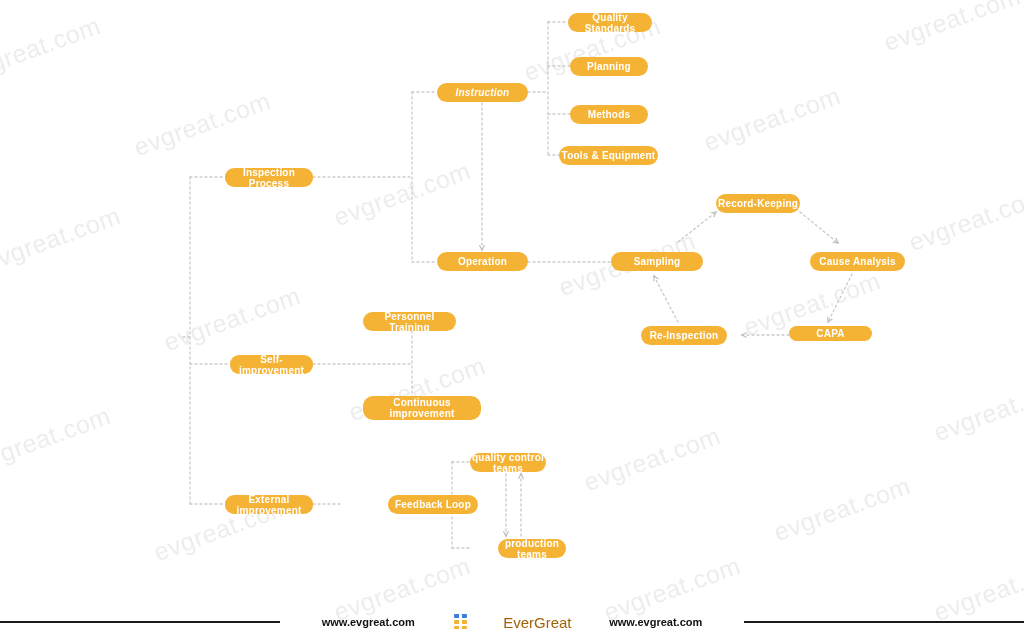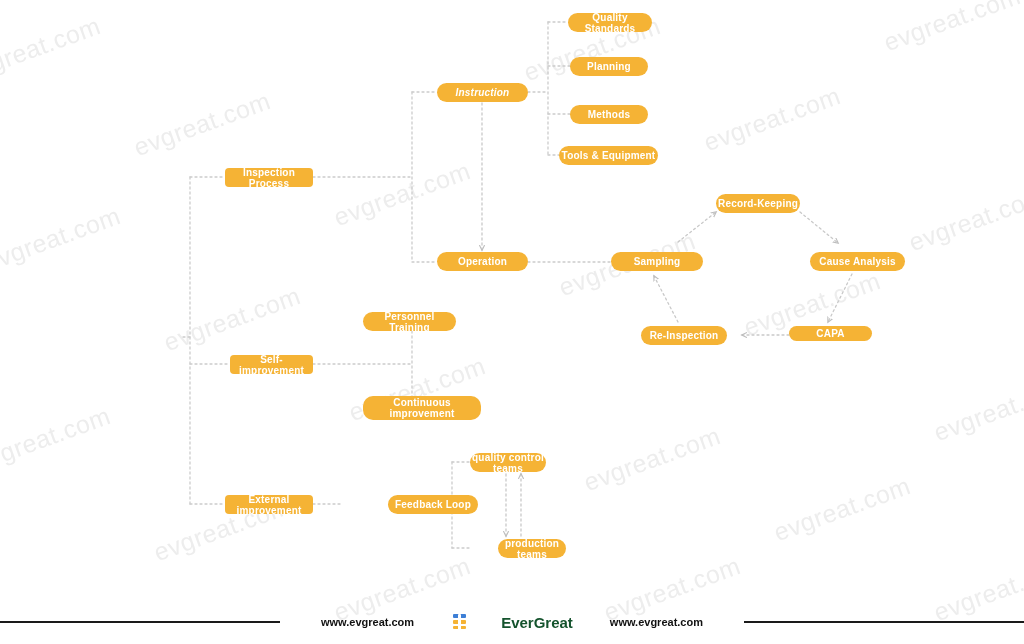--- a/index.html
+++ b/index.html
@@ -21,32 +21,32 @@
 
   
   #wires{position:absolute;left:0;top:0;width:1024px;height:644px;z-index:2;}
 
   
   .node{position:absolute;z-index:3;background:#f5b335;color:#ffffff;
         display:flex;align-items:center;justify-content:center;
         font-size:10px;font-weight:bold;text-align:center;
         letter-spacing:.2px;box-sizing:border-box;}
   .pill{border-radius:10px;}
-  .rect{border-radius:4px;}
+  .rect{border-radius:9px;}
   .circle{border-radius:50%;line-height:1.45;font-size:9.5px;}
 
   
   .footer{position:absolute;left:0;bottom:0;width:1024px;height:44px;z-index:4;
           display:flex;align-items:center;justify-content:space-between;}
   .f-rule{height:2px;background:#1a1a1a;flex:0 0 auto;}
   .f-rule.left{width:280px;margin-right:10px;}
   .f-rule.right{width:280px;margin-left:10px;}
   .f-txt{font-size:11px;font-weight:bold;color:#111;white-space:nowrap;}
-  .f-brand{font-size:15px;color:#14532d;white-space:nowrap;margin:0 6px 0 4px;
-           font-family:"Liberation Sans","DejaVu Sans",sans-serif;font-weight:bold;}
+  .f-brand{font-size:15px;color:#a16207;white-space:nowrap;margin:0 6px 0 4px;
+           font-family:"Liberation Sans","DejaVu Sans",sans-serif;}
   .f-logo{width:13px;height:16px;display:inline-block;position:relative;
           margin-left:8px;}
   .f-logo i{position:absolute;left:0;display:block;border-radius:1px;}
   .f-logo .b1{top:0;width:13px;height:4px;background:#3d7fd6;}
   .f-logo .b2{top:6px;width:13px;height:4px;background:#f5b335;}
   .f-logo .b3{top:12px;width:13px;height:3px;background:#f5b335;}
   .f-logo .stem{position:absolute;left:5px;top:0;width:3px;height:16px;
                 background:#ffffff;}
 </style>
 </head>

